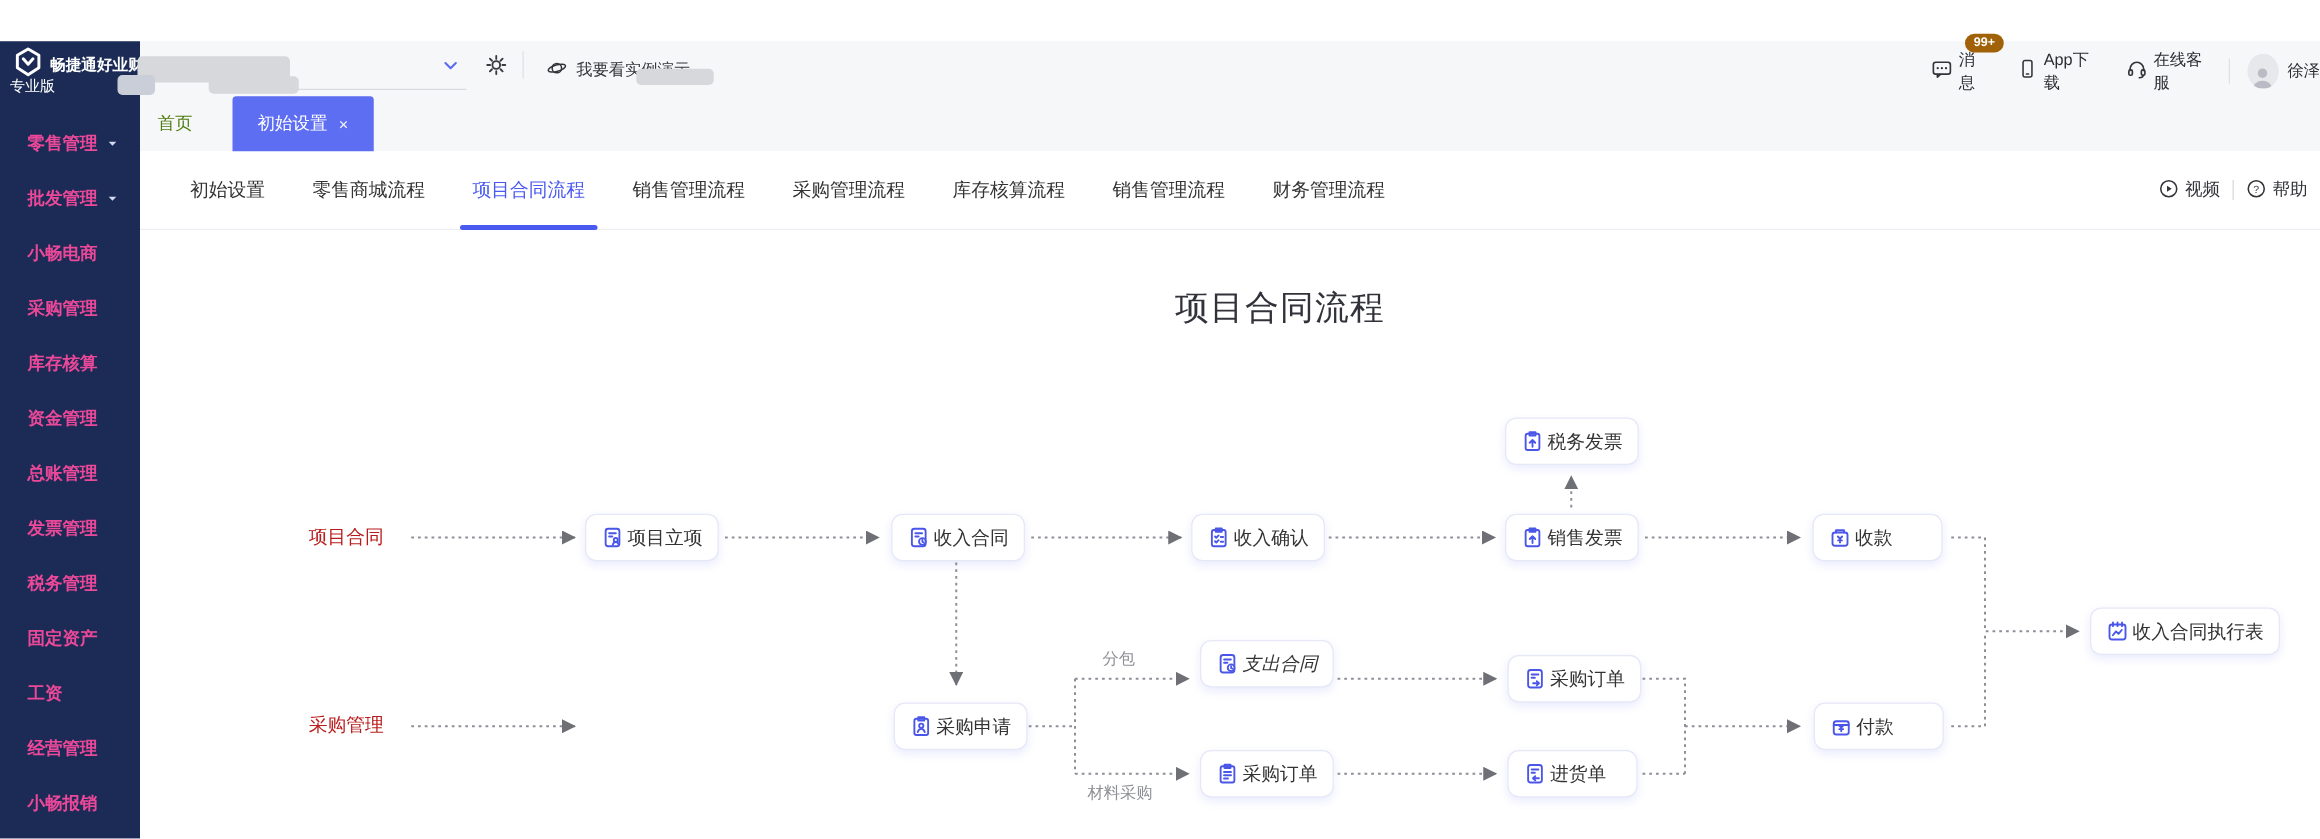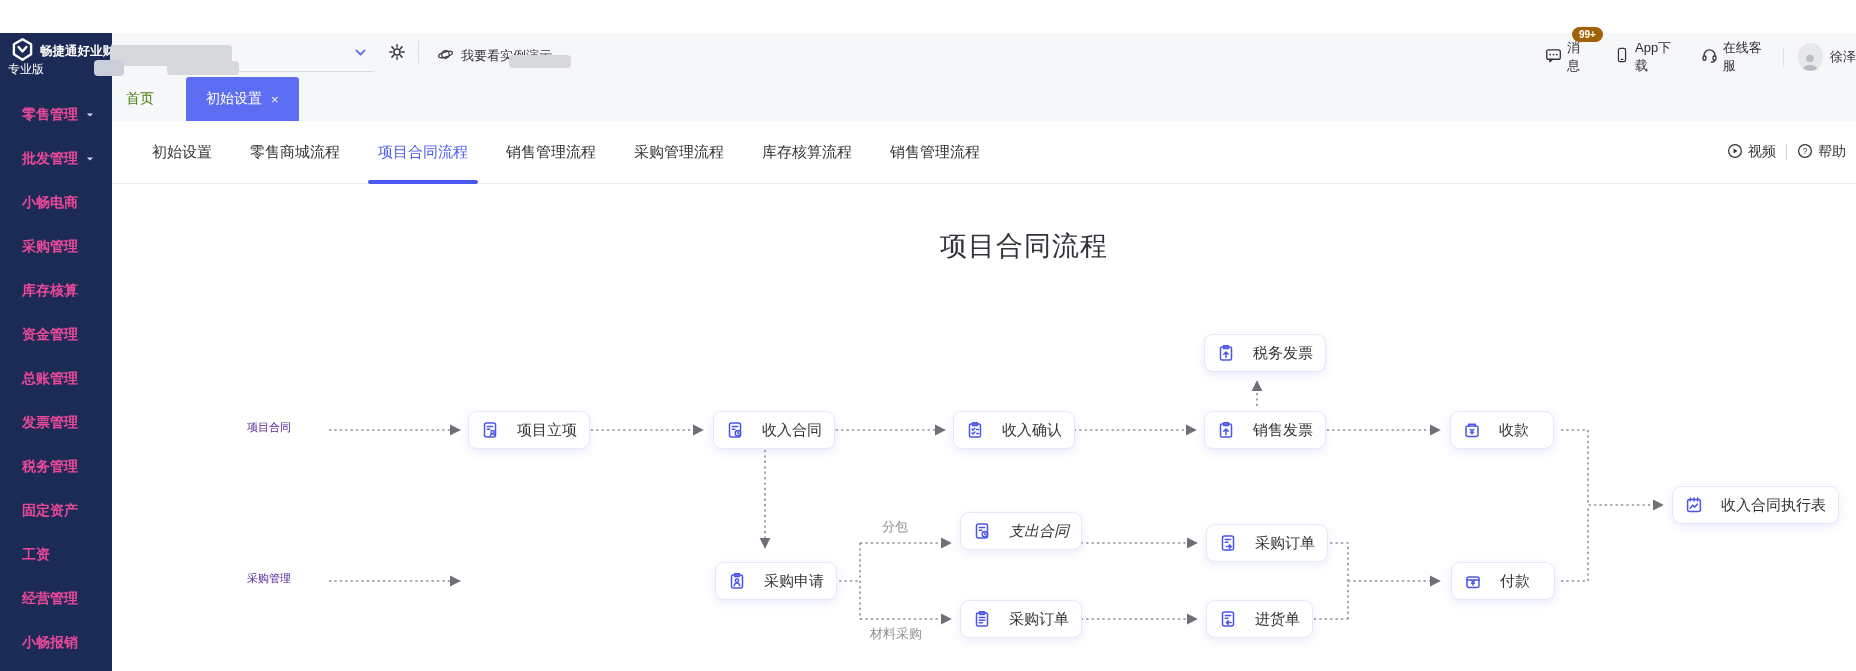--- a/index.html
+++ b/index.html
@@ -48,23 +48,23 @@
   .subnav-item.active::after { content:""; position:absolute; left:-10px; right:-10px; bottom:0; height:4px; border-radius:2px; background:#4a5af0; }
   .subnav-spacer { flex:1; }
   .subnav-right { display:flex; align-items:center; gap:10px; font-size:14px; color:#33343a; }
   .subnav-right .grp { display:flex; gap:5px; cursor:pointer; }
   .subnav-right .sep { width:1px; height:16px; background:#d8d9dd; }
 
   
   .canvas { position:relative; width:1744px; height:487px; }
   .flow-title { position:absolute; left:828px; top:44px; font-size:27px; font-weight:500; color:#32333a; letter-spacing:1px; }
   .arrows { position:absolute; left:0; top:0; }
-  .fnode { position:absolute; height:38px; min-width:104px; padding:0 12px; background:#fff; border:1px solid #e6e8f8; border-radius:9px; box-shadow:0 3px 8px rgba(100,110,240,.14); display:flex; align-items:center; gap:18px; font-size:15px; color:#333; cursor:pointer; white-space:nowrap; }
+  .fnode { position:absolute; height:38px; min-width:104px; padding:0 12px; background:#fff; border:1px solid #e6e8f8; border-radius:9px; box-shadow:0 3px 8px rgba(100,110,240,.14); display:flex; align-items:center; gap:3px; font-size:15px; color:#333; cursor:pointer; white-space:nowrap; }
   .fnode .nicon { display:flex; }
-  .row-label { position:absolute; font-size:11px; font-weight:500; color:#4c1d95; white-space:nowrap; }
+  .row-label { position:absolute; font-size:15px; font-weight:500; color:#b91c1c; white-space:nowrap; }
   .edge-label { position:absolute; font-size:13px; color:#8f9096; white-space:nowrap; }
 </style>
 </head>
 <body>
 
 <div class="app">
   <div class="top-white"></div>
   <div class="chrome"></div>
 
   <div class="sidebar">
@@ -216,20 +216,21 @@
   <div class="content">
     <div class="subnav">
       <span id="subnav-items" style="display:flex;align-items:center;height:63px;">
           <span class="subnav-item">初始设置</span>
           <span class="subnav-item">零售商城流程</span>
           <span class="subnav-item active">项目合同流程</span>
           <span class="subnav-item">销售管理流程</span>
           <span class="subnav-item">采购管理流程</span>
           <span class="subnav-item">库存核算流程</span>
           <span class="subnav-item">销售管理流程</span>
+          <span class="subnav-item">财务管理流程</span>
         </span>
       <span class="subnav-spacer"></span>
       <span class="subnav-right">
         <span class="grp">
           <span>
             <svg width="16" height="16" viewBox="0 0 18 18" fill="none" stroke="#33343a" stroke-width="1.4">
               <circle cx="9" cy="9" r="7.2"></circle>
               <path d="M7.4 6.3l4.3 2.7-4.3 2.7z" fill="#33343a" stroke="none"></path>
             </svg>
           </span>

